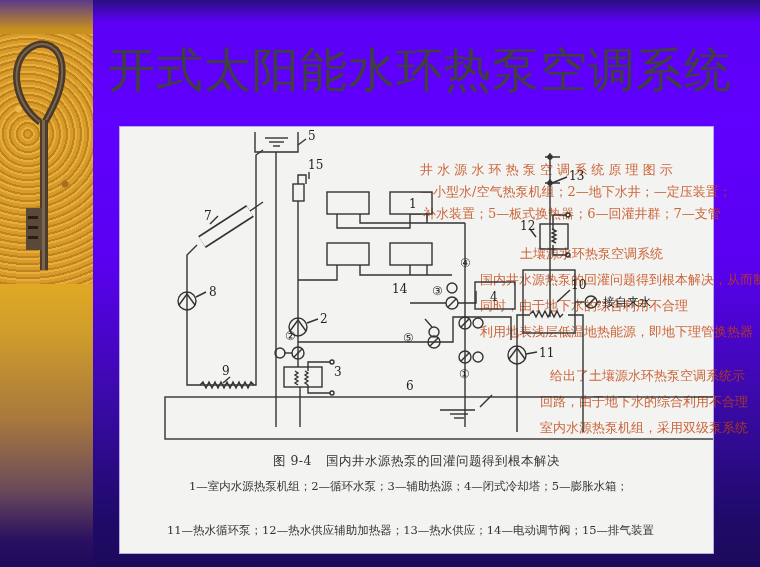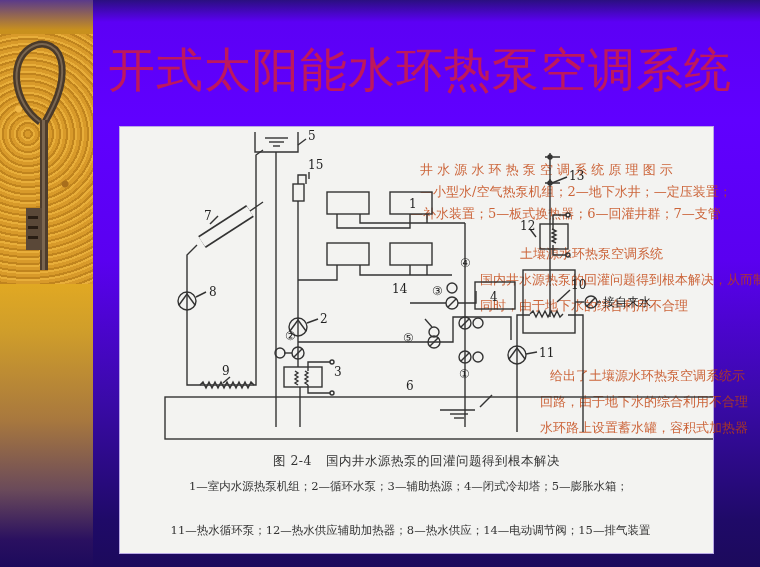--- a/index.html
+++ b/index.html
@@ -15,21 +15,21 @@
   .side-photo {
     position:absolute; left:0; top:34px; width:93px; height:250px;
     background:
       radial-gradient(circle at 20% 30%, #f0b848 0 3px, transparent 4px),
       radial-gradient(circle at 70% 60%, #a86e1c 0 3px, transparent 4px),
       radial-gradient(circle at 40% 80%, #f4c458 0 2px, transparent 3px),
       repeating-radial-gradient(circle at 30% 40%, #d89a2a 0 3px, #c0841e 3px 5px, #e8ae3a 5px 7px);
   }
   .title {
     position:absolute; left:108px; top:40px; width:630px; height:60px;
-    color:#be185d; font-family:"DejaVu Serif", serif; font-size:47px; line-height:60px;
+    color:#404040; font-family:"DejaVu Serif", serif; font-size:47px; line-height:60px;
     letter-spacing:1px; white-space:nowrap;
   }
   .panel {
     position:absolute; left:120px; top:127px; width:593px; height:426px;
     background:#f3f3f1;
     box-shadow: 0 0 0 1px #b9a9e6;
   }
   .panel svg { position:absolute; left:0; top:0; }
   .caption {
     position:absolute; left:0; width:593px; text-align:center;
@@ -68,23 +68,24 @@
 <div class="title">开式太阳能水环热泵空调系统</div>
 
 <div class="panel">
 
   <div class="ghost" style="left:300px;top:34px;">井 水 源 水 环 热 泵 空 调 系 统 原 理 图 示</div>
   <div class="ghost" style="left:300px;top:56px;">—小型水/空气热泵机组；2—地下水井；—定压装置；</div>
   <div class="ghost" style="left:290px;top:78px;">—补水装置；5—板式换热器；6—回灌井群；7—支管</div>
   <div class="ghost" style="left:400px;top:118px;">土壤源水环热泵空调系统</div>
   <div class="ghost" style="left:360px;top:144px;">国内井水源热泵的回灌问题得到根本解决，从而制约了井水源</div>
   <div class="ghost" style="left:360px;top:170px;">同时，由于地下水的综合利用不合理</div>
+  <div class="ghost" style="left:360px;top:196px;">利用地表浅层低温地热能源，即地下理管换热器</div>
   <div class="ghost" style="left:430px;top:240px;">给出了土壤源水环热泵空调系统示</div>
   <div class="ghost" style="left:420px;top:266px;">回路，由于地下水的综合利用不合理</div>
-  <div class="ghost" style="left:420px;top:292px;">水环路上设置蓄水罐，容积式加热器</div>
+  <div class="ghost" style="left:420px;top:292px;">室内水源热泵机组，采用双级泵系统</div>
 
   <svg width="593" height="330" viewBox="0 0 593 330">
     <g stroke="#333" stroke-width="1.4" fill="none">
 
       <g>
         <path d="M135 5 V25 H178 V5"></path>
         <line x1="145" y1="11" x2="168" y2="11"></line>
         <line x1="149" y1="15" x2="164" y2="15"></line>
         <line x1="153" y1="19" x2="160" y2="19"></line>
         <line x1="178" y1="18" x2="186" y2="12"></line>
@@ -213,17 +214,17 @@
     <text x="272" y="166" font-size="12">14</text>
     <text x="165" y="213" font-size="12">②</text>
     <text x="283" y="215" font-size="12">⑤</text>
     <text x="312" y="168" font-size="12">③</text>
     <text x="340" y="140" font-size="12">④</text>
     <text x="339" y="251" font-size="12">①</text>
     <text x="483" y="179" font-size="12">接自来水</text>
   </svg>
 
   <div class="caption cap-title">
-    <span class="num">图 2-4</span><span>国内井水源热泵的回灌问题得到根本解决</span>
+    <span class="num">图 9-4</span><span>国内井水源热泵的回灌问题得到根本解决</span>
   </div>
   <div class="caption cap-line cap-l1">1—室内水源热泵机组；2—循环水泵；3—辅助热源；4—闭式冷却塔；5—膨胀水箱；</div>
-  <div class="caption cap-line cap-l3">11—热水循环泵；12—热水供应辅助加热器；8—热水供应；14—电动调节阀；15—排气装置</div>
+  <div class="caption cap-line cap-l3">11—热水循环泵；12—热水供应辅助加热器；13—热水供应；14—电动调节阀；15—排气装置</div>
 </div>
 
 </body></html>

